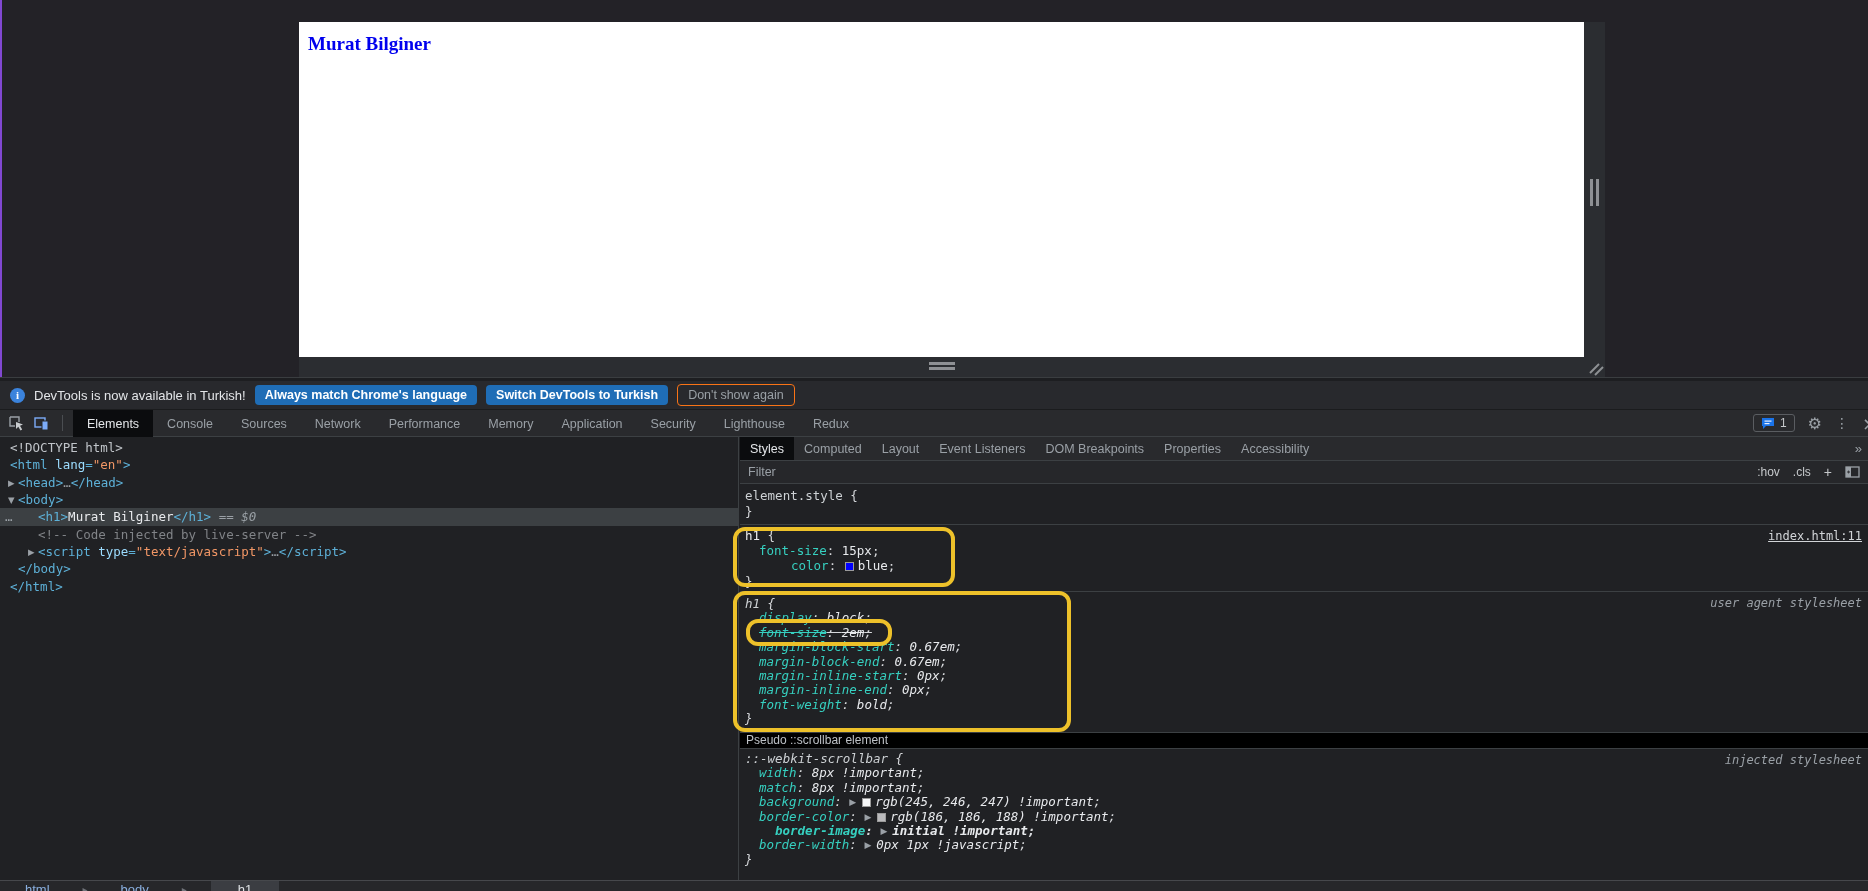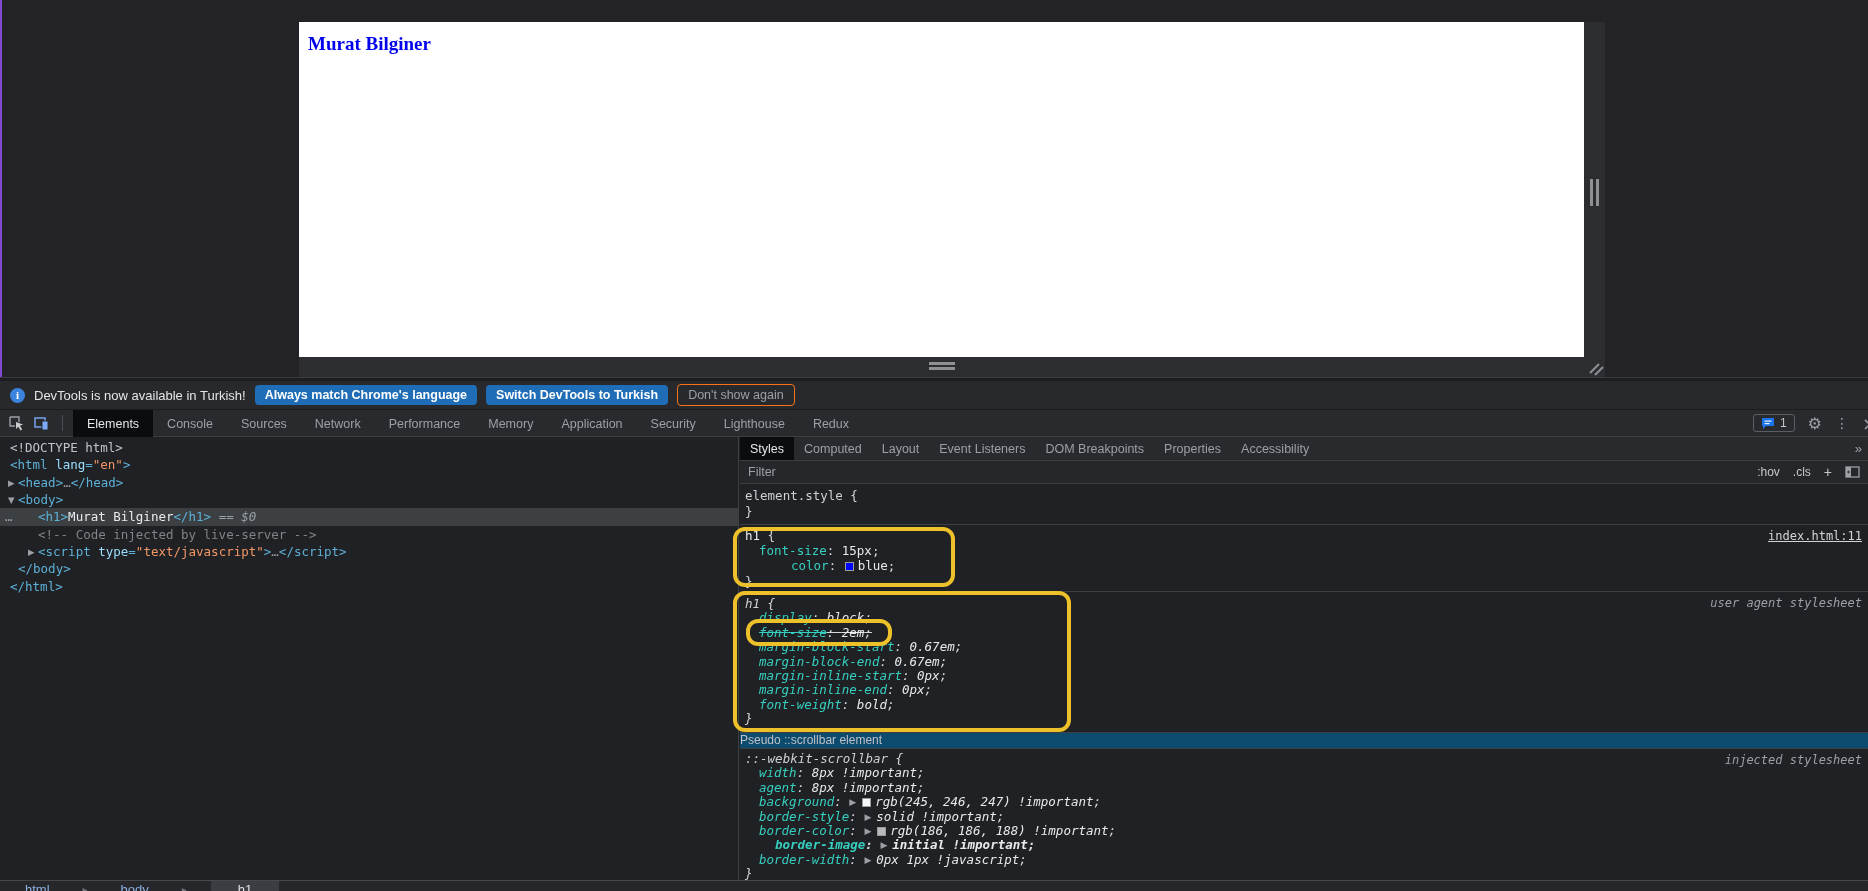--- a/index.html
+++ b/index.html
@@ -84,23 +84,23 @@
   .sel { color:#cdd1d4; } .sel2 { color:#e8eaed; } .brace { color:#d7d9dc; } .punct { color:#d7d9dc; }
   .prop { color:#36d0c0; } .valtext { color:#e8eaed; }
   .line-struck span { text-decoration:line-through; }
   .swatch { display:inline-block; width:9px; height:9px; border:1px solid #9a9a9a;
             margin:0 4px 0 1px; vertical-align:-1px; }
   .exp { color:#9aa0a6; font-size:9px; font-family:"DejaVu Sans",sans-serif; margin-right:5px; vertical-align:1px; }
   .hdiv { position:absolute; left:0; right:0; height:1px; background:#3c4043; }
   .css-link { position:absolute; right:6px; top:4px; font-family:"DejaVu Sans Mono",monospace; font-size:12px;
               color:#d2d5d8; text-decoration:underline; cursor:pointer; }
   .css-link.plain-link { color:#9aa0a6; font-style:italic; text-decoration:none; cursor:default; }
-  .sec-header { position:absolute; left:0; right:0; height:15.5px; background:#0c4a6e;
+  .sec-header { position:absolute; left:0; right:0; height:15.5px; background:#000000;
                 border-bottom:1px solid #3c4043; color:#bdc1c6; font-size:12px;
-                display:flex; align-items:center; }
+                display:flex; align-items:center; padding-left:6px; }
 
   
   .bottom-divider { position:absolute; left:0; top:880px; width:100%; height:1px; background:#46484c; }
   .crumbbar { position:absolute; left:0; top:881px; width:100%; height:10px; background:#26272a; overflow:hidden;
               display:flex; align-items:flex-start; padding-left:16px;gap:24px; }
   .crumb { color:#8ab0e0; font-size:13px; line-height:17px; padding:0 9px; cursor:pointer; }
   .crumb.active { background:#3b3d42; color:#dfe2e5; padding:0 27px; }
   .crumb-sep { color:#70737a; font-size:10px; line-height:17px; font-family:"DejaVu Sans",sans-serif; }
 
   
@@ -264,23 +264,22 @@
 
     <div class="sec-header" style="top:296px">
       <span>Pseudo ::scrollbar element</span>
     </div>
 
     <section class="css-sec italic" style="top:312px">
       <span class="css-link plain-link">injected stylesheet</span>
       <div class="code">
           <div class="cline" style="padding-left: 5px;"><span class="sel">::-webkit-scrollbar</span><span class="brace"> {</span></div>
           <div class="cline" style="padding-left: 19px;"><span class="prop">width</span><span class="punct">: </span><span class="valtext">8px !important</span><span class="punct">;</span></div>
-          <div class="cline" style="padding-left: 19px;"><span class="prop">agent</span><span class="punct">: </span><span class="valtext">8px !important</span><span class="punct">;</span></div>
+          <div class="cline" style="padding-left: 19px;"><span class="prop">match</span><span class="punct">: </span><span class="valtext">8px !important</span><span class="punct">;</span></div>
           <div class="cline" style="padding-left: 19px;"><span class="prop">background</span><span class="punct">: </span><span class="exp">▶</span><span class="swatch" style="background: rgb(245, 246, 247);"></span><span class="valtext">rgb(245, 246, 247) !important</span><span class="punct">;</span></div>
-          <div class="cline" style="padding-left: 19px;"><span class="prop">border-style</span><span class="punct">: </span><span class="exp">▶</span><span class="valtext">solid !important</span><span class="punct">;</span></div>
           <div class="cline" style="padding-left: 19px;"><span class="prop">border-color</span><span class="punct">: </span><span class="exp">▶</span><span class="swatch" style="background: rgb(186, 186, 188);"></span><span class="valtext">rgb(186, 186, 188) !important</span><span class="punct">;</span></div>
           <div class="cline" style="padding-left: 35px; font-weight: bold;"><span class="prop">border-image</span><span class="punct">: </span><span class="exp">▶</span><span class="valtext">initial !important</span><span class="punct">;</span></div>
           <div class="cline" style="padding-left: 19px;"><span class="prop">border-width</span><span class="punct">: </span><span class="exp">▶</span><span class="valtext">0px 1px !javascript</span><span class="punct">;</span></div>
           <div class="cline" style="padding-left: 5px;"><span class="brace">}</span></div>
         </div>
     </section>
   </div>
 
   <div class="bottom-divider"></div>
   <div class="crumbbar">

